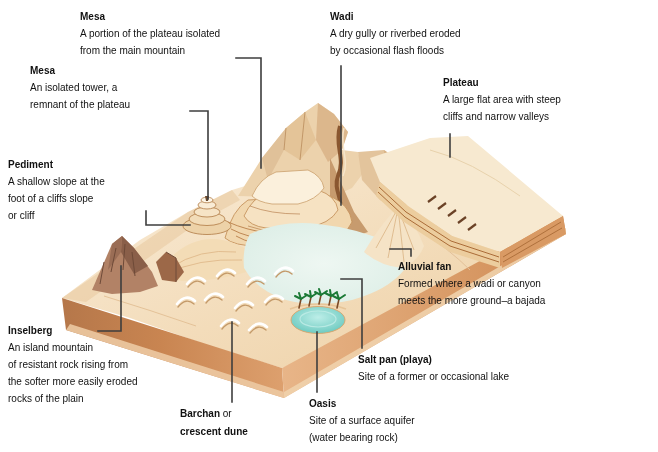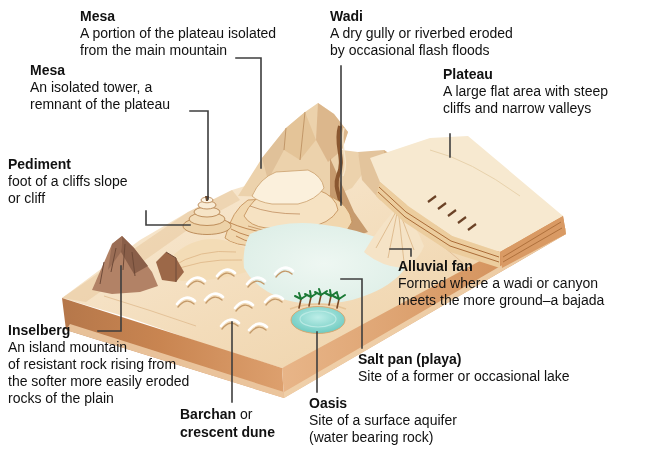--- a/index.html
+++ b/index.html
@@ -5,21 +5,21 @@
   :root{
     --text:#111111;
     --leader:#3e3e3e;
   }
   html,body{margin:0;padding:0;background:#ffffff;}
   .stage{
     position:relative;width:658px;height:452px;background:#ffffff;overflow:hidden;
     font-family:"Liberation Sans", sans-serif;
   }
   .terrain-svg{position:absolute;left:0;top:0;width:658px;height:452px;}
-  .label{position:absolute;color:var(--text);font-size:14px;line-height:17px;white-space:nowrap;}
+  .label{position:absolute;color:var(--text);font-size:10px;line-height:17px;white-space:nowrap;}
   .label .term{font-weight:bold;display:block;}
   .label .line{display:block;}
   .label-barchan{line-height:18px;}
   .label-barchan .b{font-weight:bold;}
   .leader{stroke:var(--leader);stroke-width:1.6;fill:none;stroke-linecap:square;stroke-linejoin:miter;}
 </style>
 </head>
 <body>
 
 <div class="stage">
@@ -175,28 +175,29 @@
     <span class="line">A dry gully or riverbed eroded</span>
     <span class="line">by occasional flash floods</span>
   </div>
 
   <div class="label" style="left:30px;top:62px;">
     <span class="term">Mesa</span>
     <span class="line">An isolated tower, a</span>
     <span class="line">remnant of the plateau</span>
   </div>
 
-  <div class="label" style="left:443px;top:66px;">
+  <div class="label" style="left:443px;top:74px;">
     <span class="term">Plateau</span>
     <span class="line">A large flat area with steep</span>
     <span class="line">cliffs and narrow valleys</span>
   </div>
 
   <div class="label" style="left:8px;top:148px;margin-top:8px;">
     <span class="term">Pediment</span>
+    <span class="line">A shallow slope at the</span>
     <span class="line">foot of a cliffs slope</span>
     <span class="line">or cliff</span>
   </div>
 
   <div class="label" style="left:8px;top:322px;">
     <span class="term">Inselberg</span>
     <span class="line">An island mountain</span>
     <span class="line">of resistant rock rising from</span>
     <span class="line">the softer more easily eroded</span>
     <span class="line">rocks of the plain</span>

